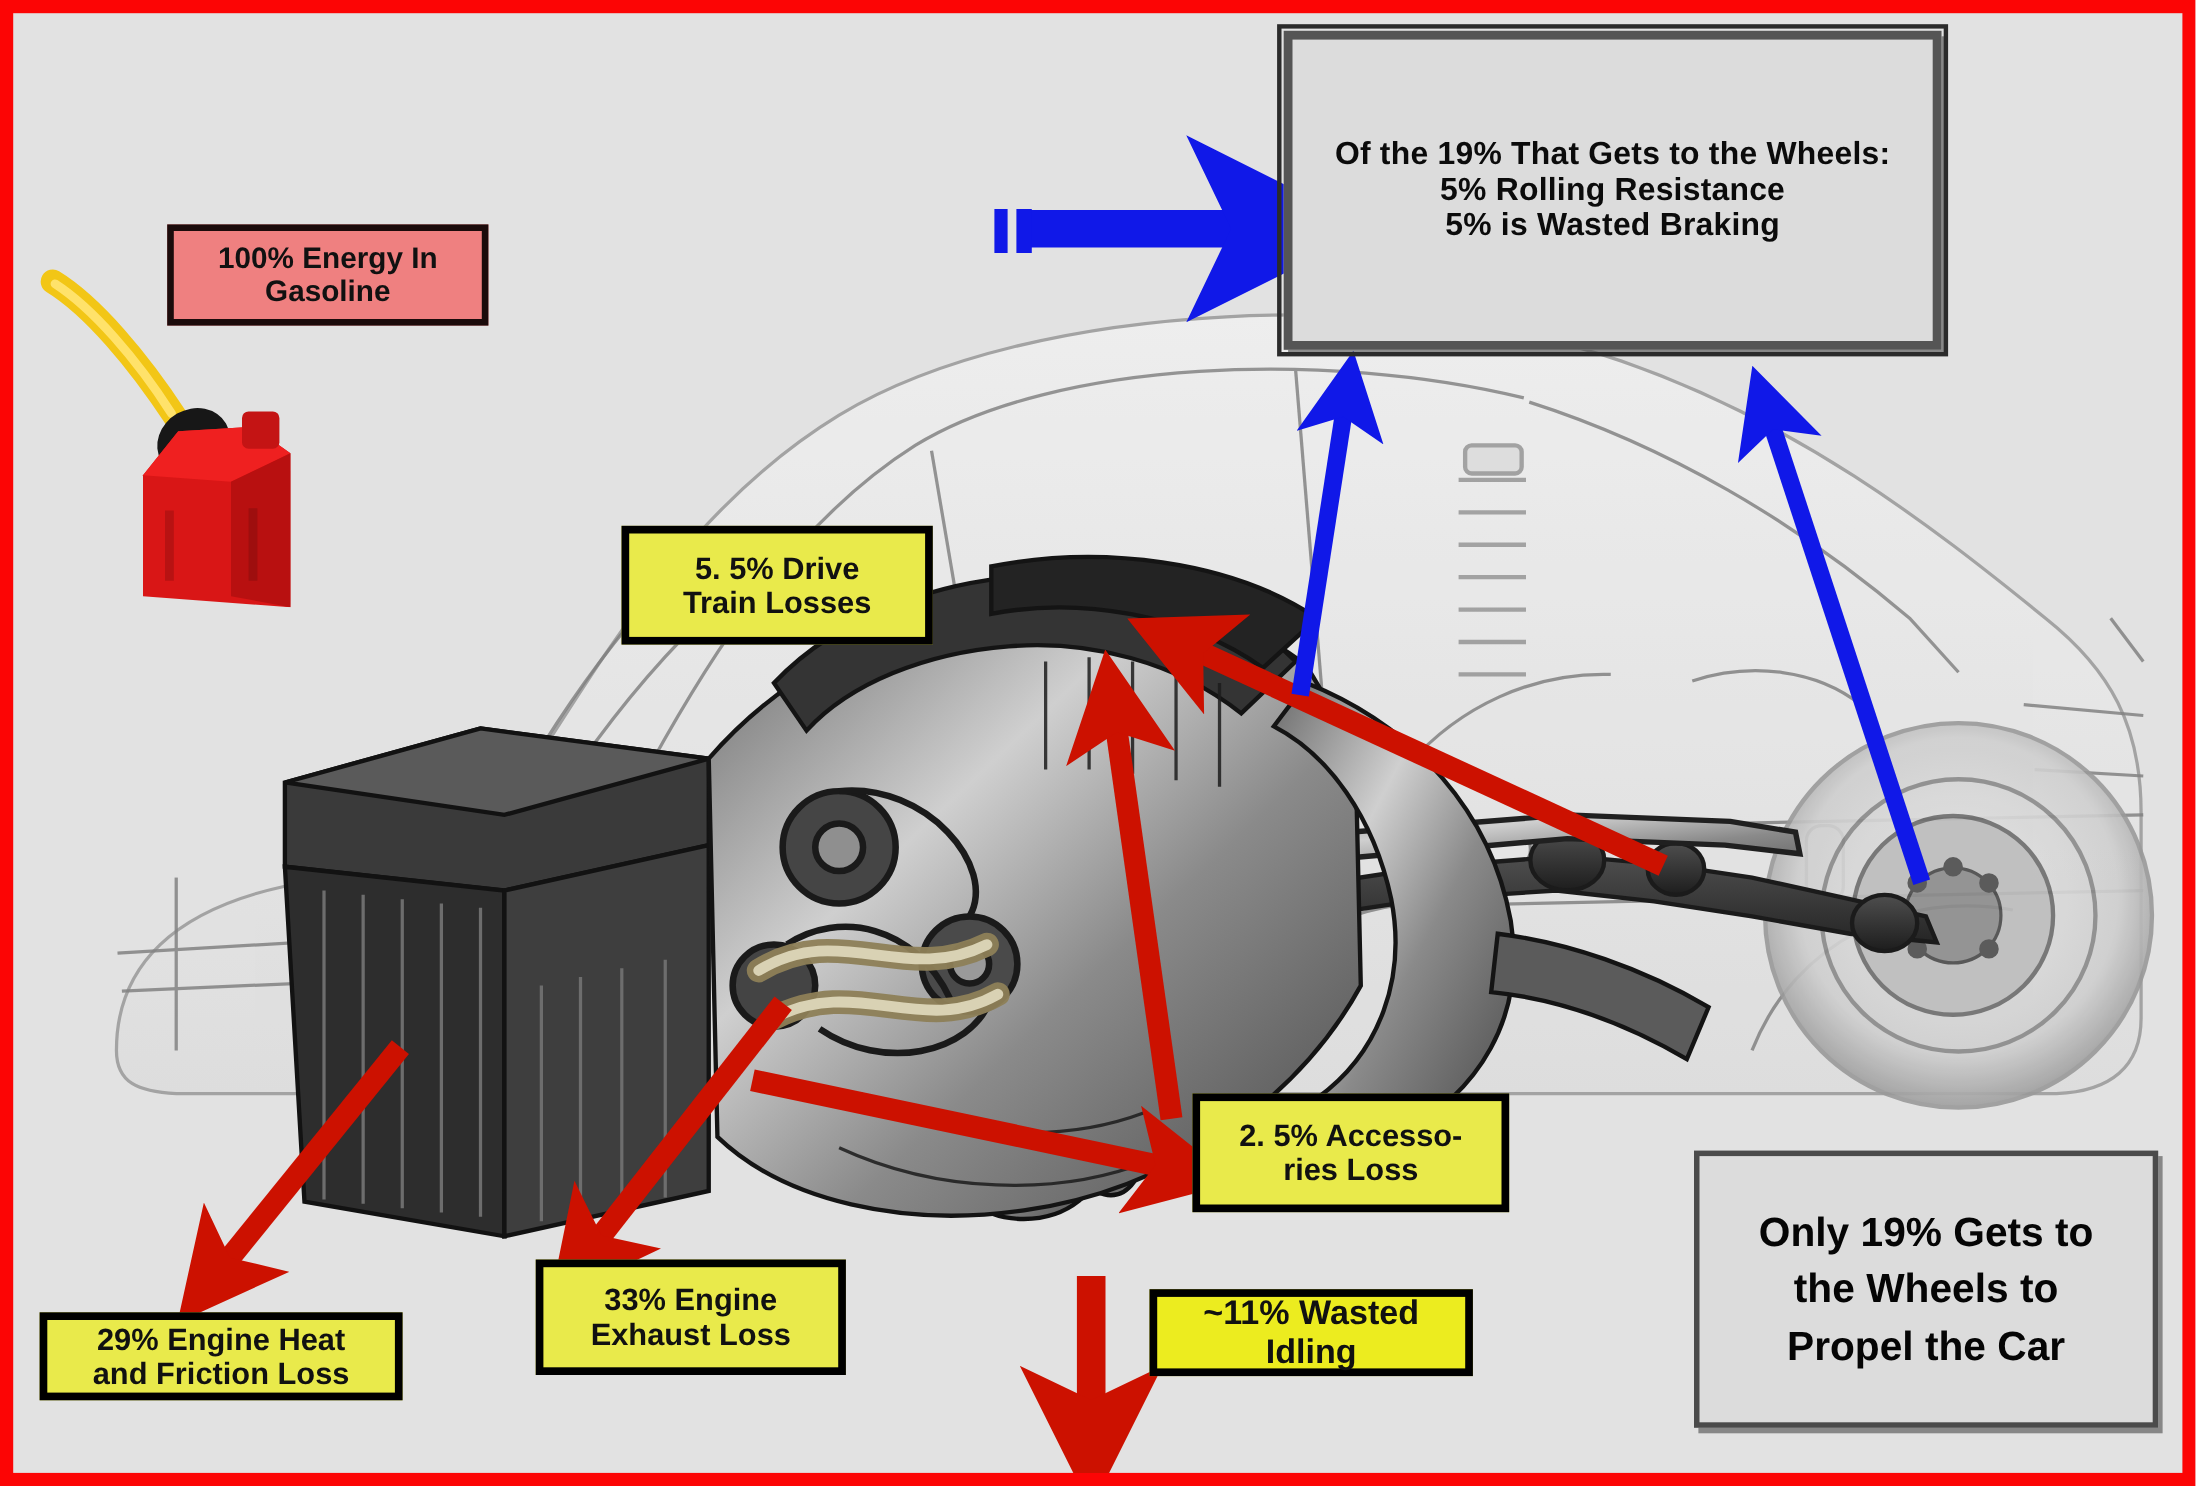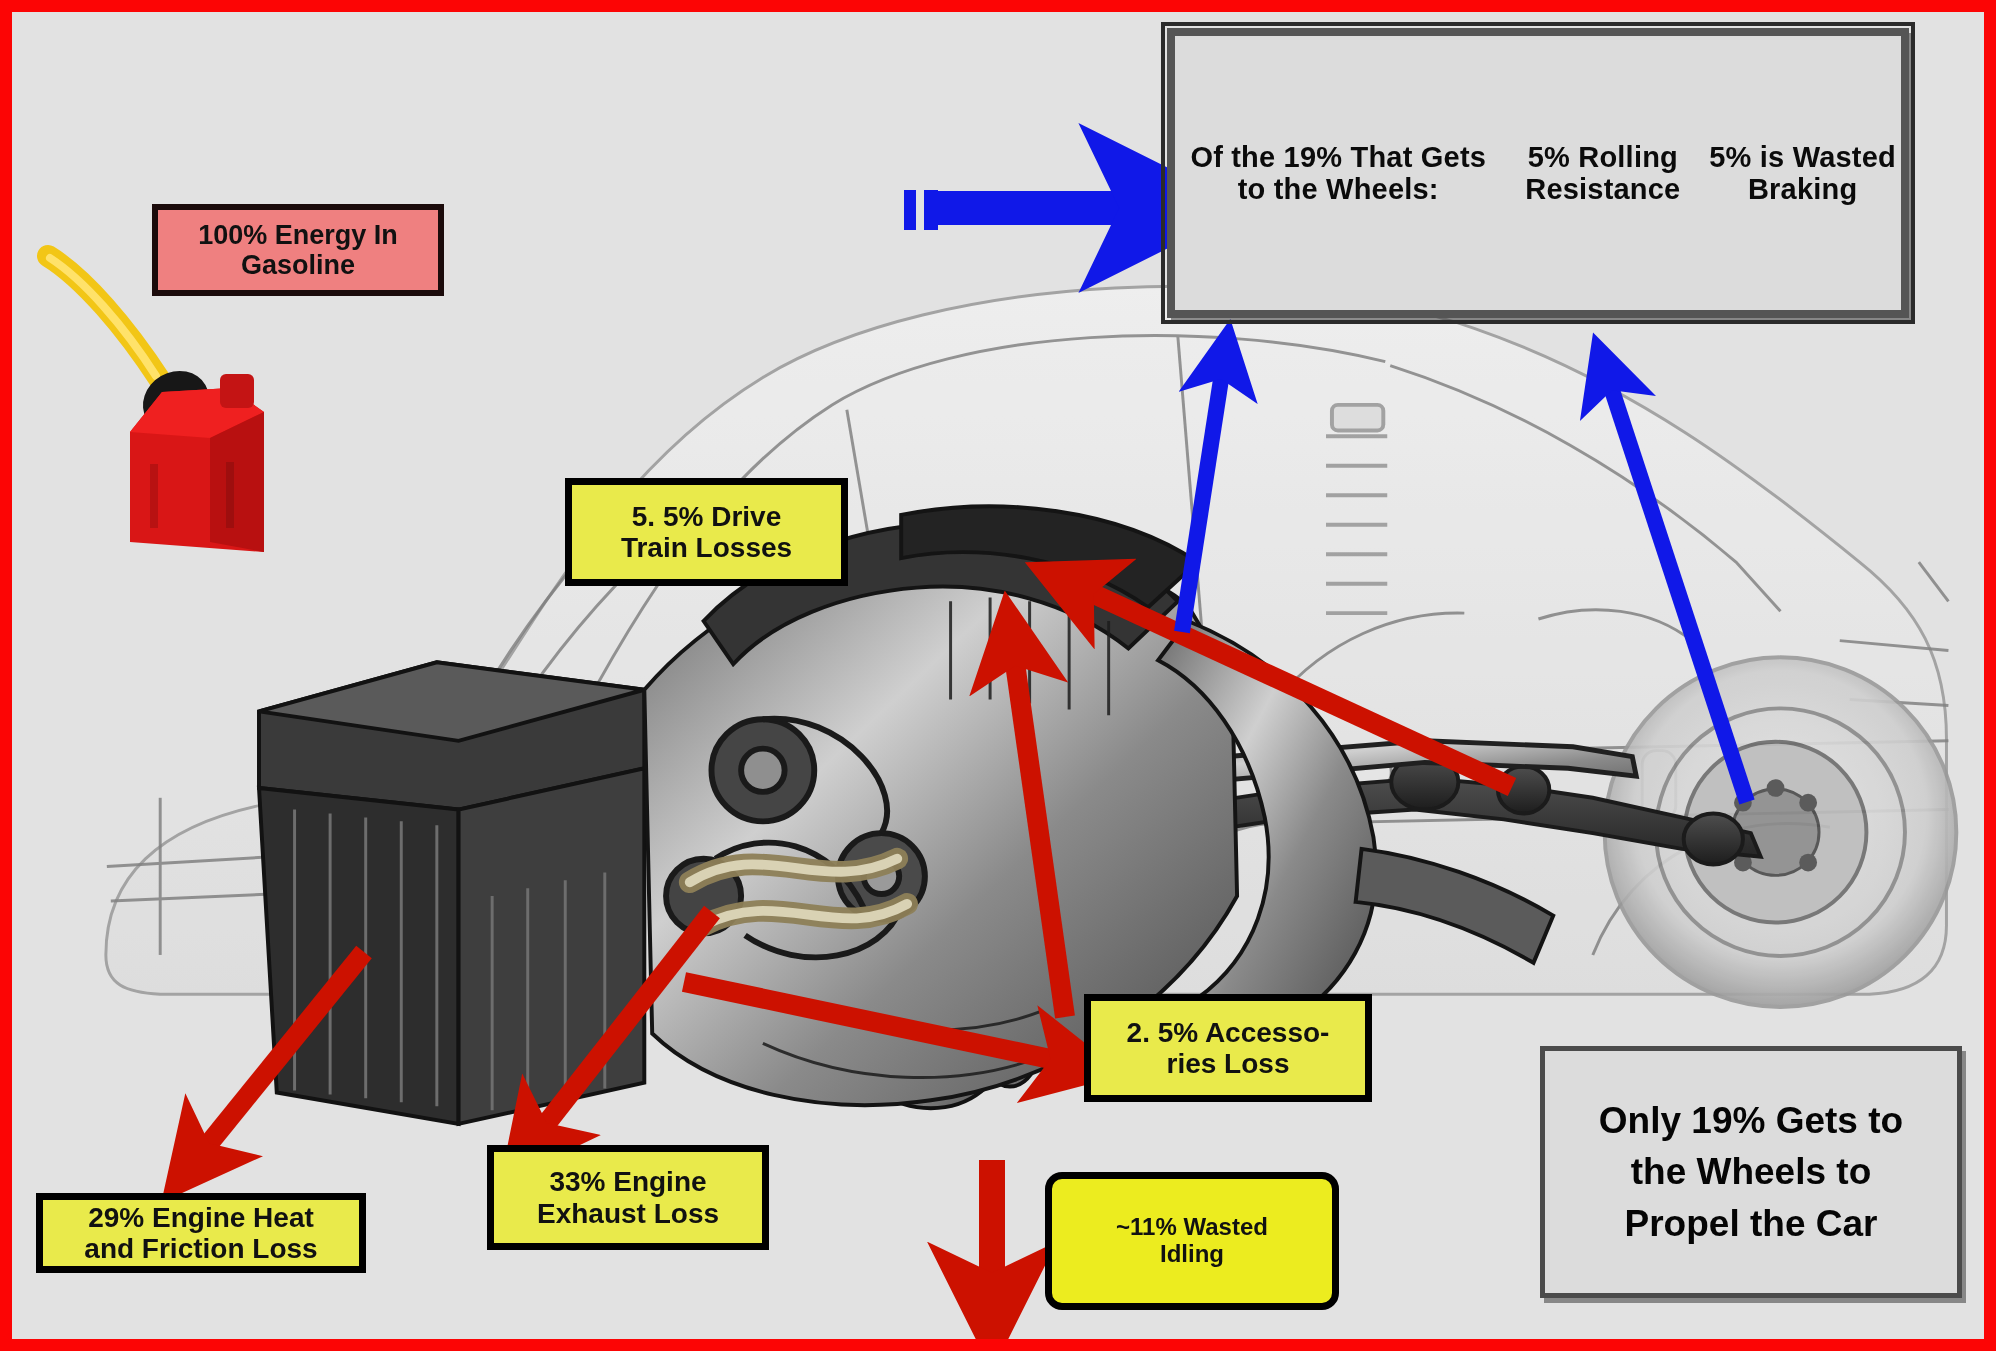--- a/index.html
+++ b/index.html
@@ -49,23 +49,23 @@
     outline:4px solid #2b2b2b;
     outline-offset:2px;
   }
 
   
   #gasoline-box{left:140px;top:192px;width:292px;height:92px;font-size:27px;}
   #drivetrain-box{left:553px;top:466px;width:283px;height:108px;font-size:28px;}
   #accessories-box{left:1072px;top:982px;width:288px;height:108px;font-size:28px;}
   #exhaust-box{left:475px;top:1133px;width:282px;height:105px;font-size:28px;}
   #heatfriction-box{left:24px;top:1181px;width:330px;height:80px;font-size:28px;}
-  #idling-box{left:1033px;top:1160px;width:294px;height:138px;font-size:24px;border-radius:17px;}
-  #wheels-info-box{left:1155px;top:16px;width:742px;height:290px;
-      flex-direction:row;align-items:center;justify-content:center;font-size:0;}
+  #idling-box{left:1033px;top:1160px;width:294px;height:79px;font-size:31px;}
+  #wheels-info-box{left:1155px;top:16px;width:598px;height:290px;
+      flex-direction:column;align-items:center;justify-content:center;font-size:0;}
   #wheels-info-box .line{font-size:29px;font-weight:bold;color:#0b0b0b;letter-spacing:.2px;}
   #only19-box{left:1528px;top:1034px;width:422px;height:252px;
       flex-direction:column;gap:10px;font-size:0;justify-content:center;}
   #only19-box .line{font-size:37px;font-weight:bold;color:#050505;}
 
   
   #gascan{position:absolute;left:22px;top:230px;width:300px;height:310px;}
 
   
   #arrow-layer{position:absolute;inset:0;pointer-events:none;}

